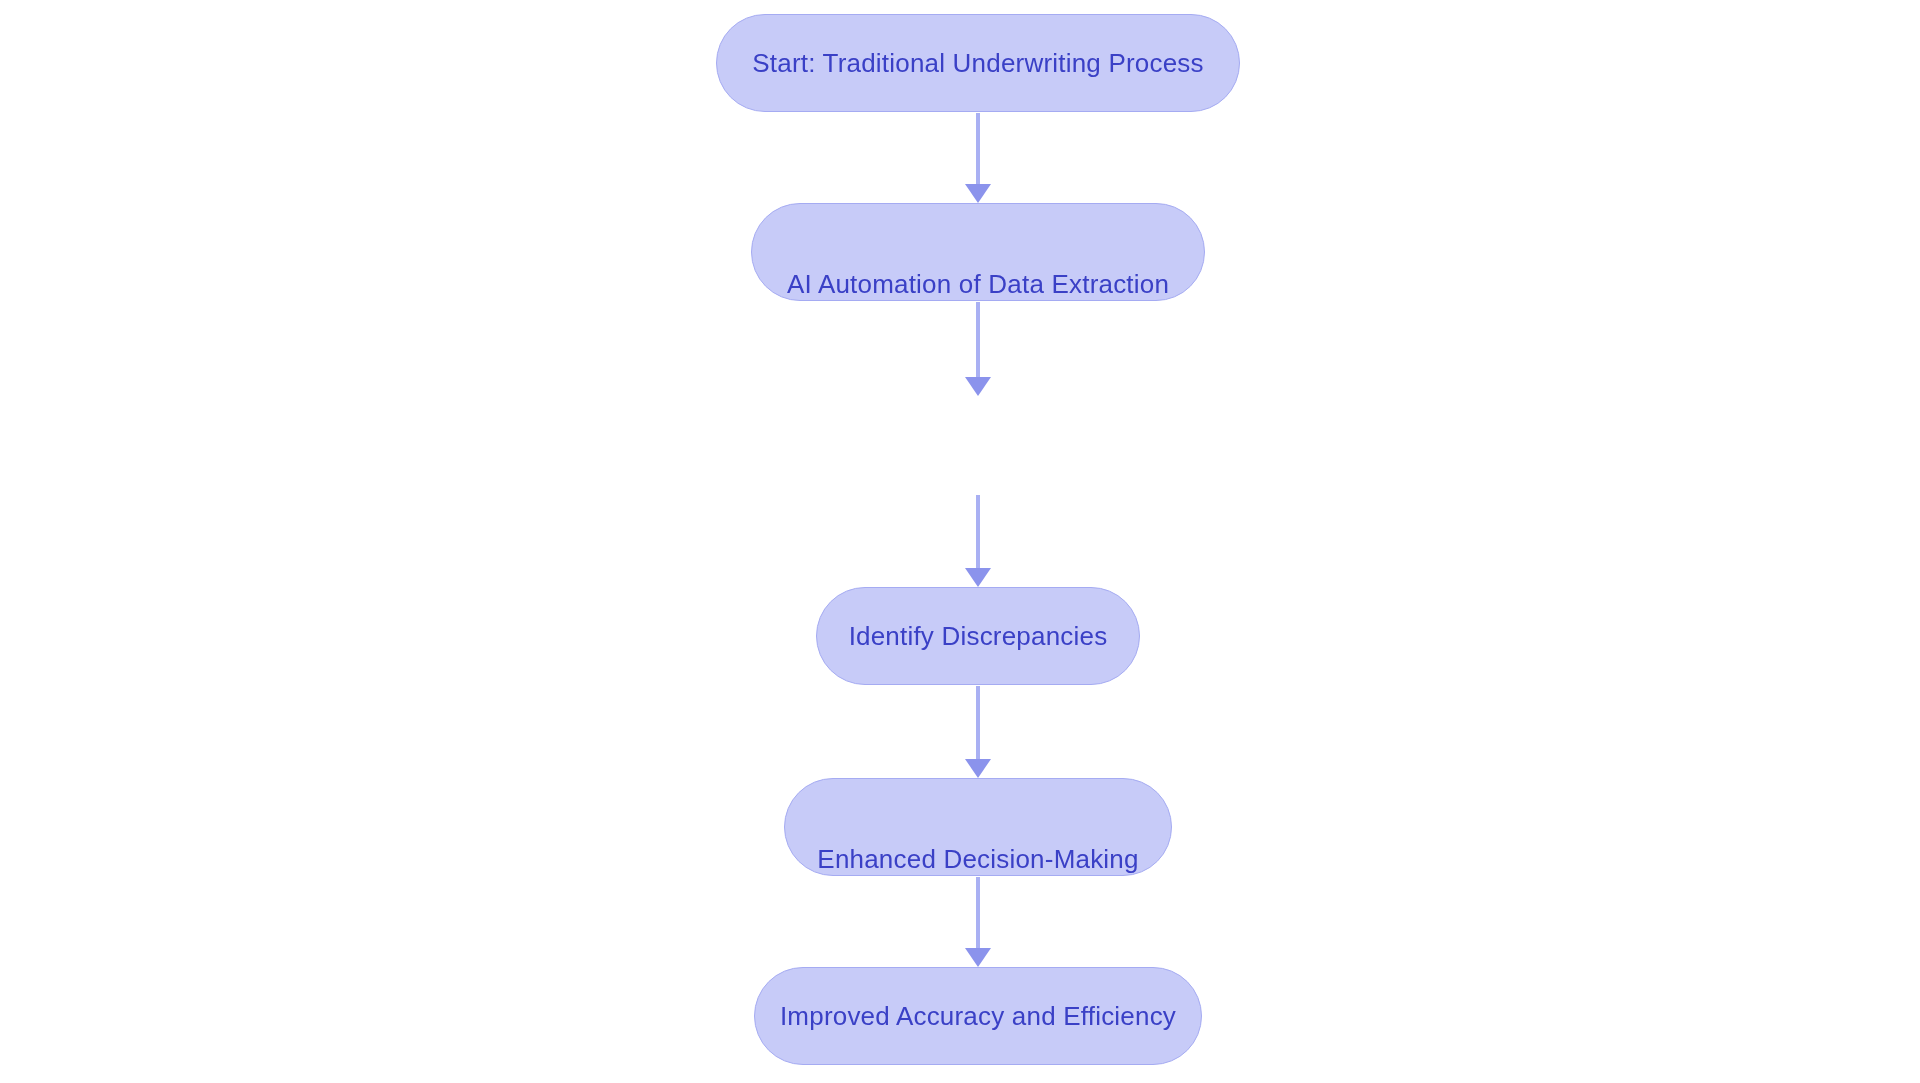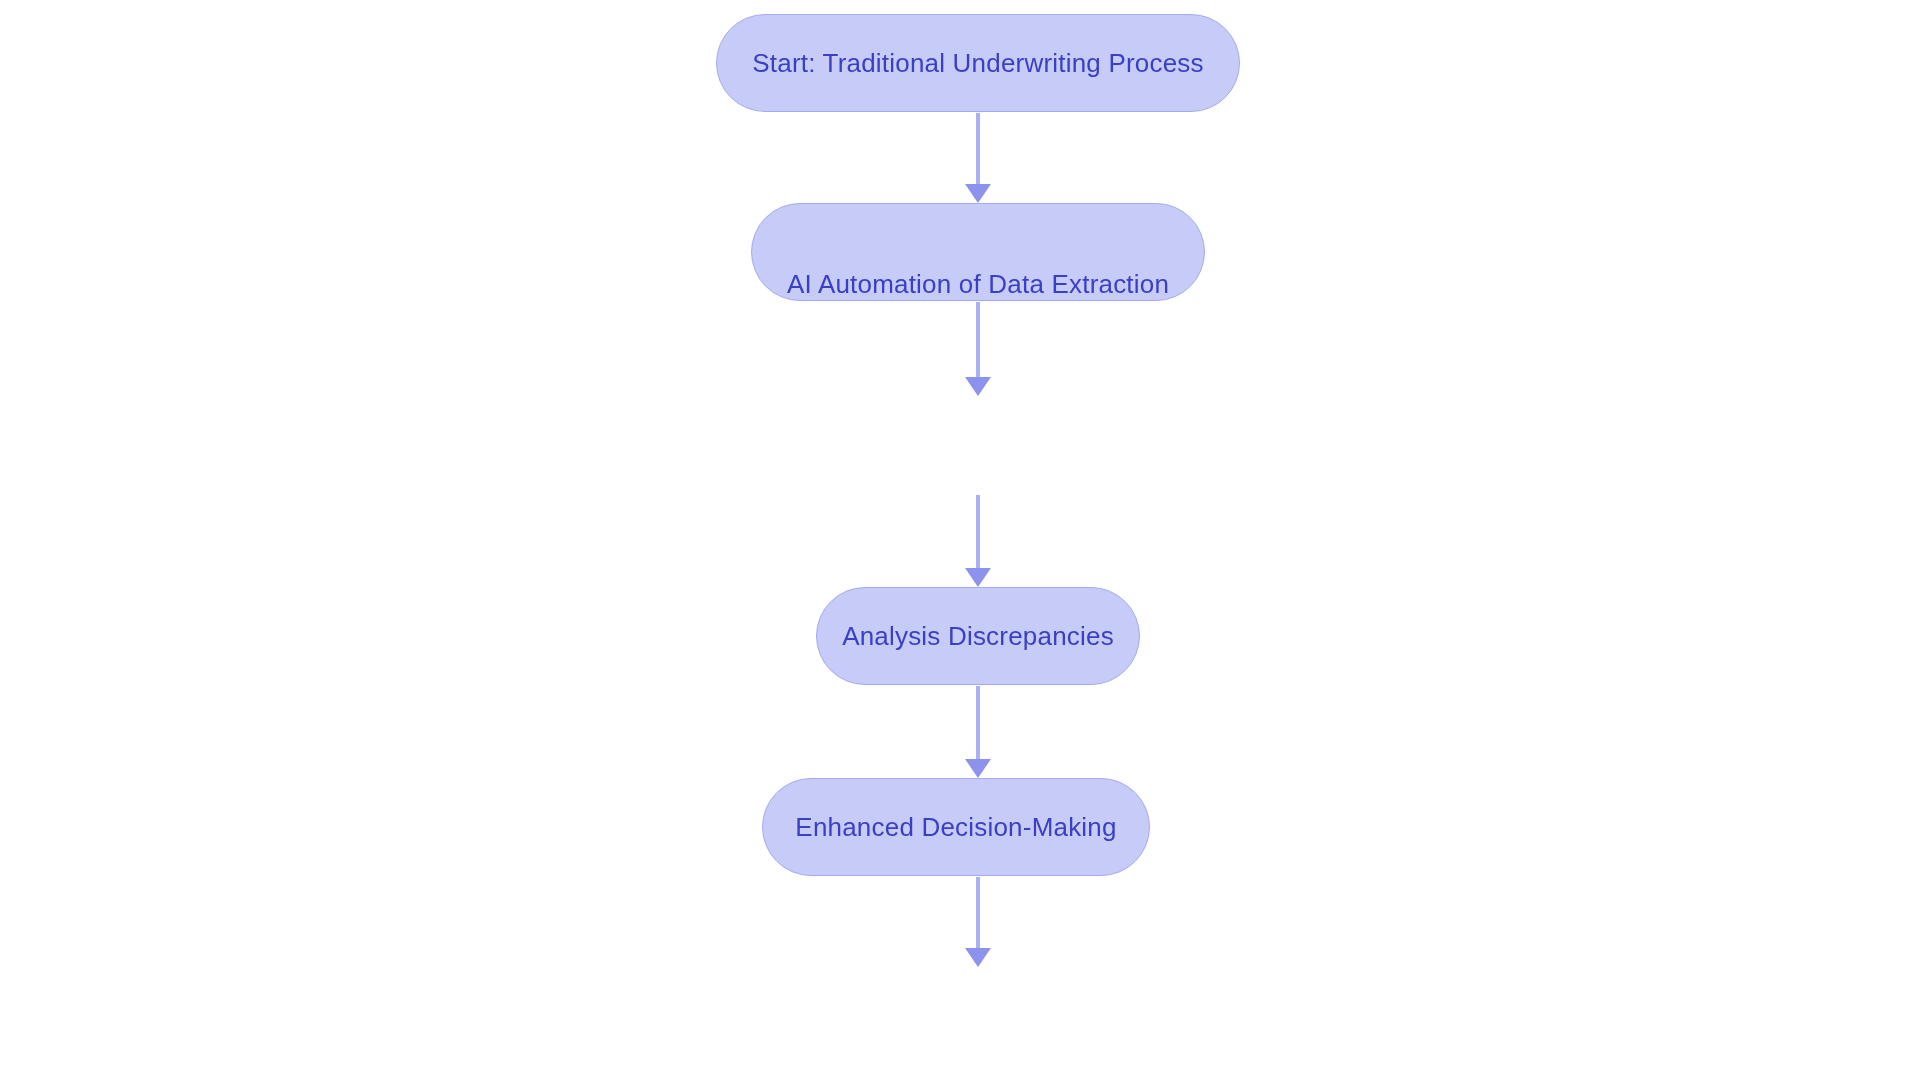--- a/index.html
+++ b/index.html
@@ -31,21 +31,21 @@
     font-size: 26px;
     font-weight: 500;
     letter-spacing: 0.2px;
     white-space: nowrap;
   }
   
   .n1 { left: 700px; top: 14px;  width: 524px; }
   .n2 { left: 735px; top: 203px; width: 454px; align-items: flex-end; }
   .n3 { left: 731px; top: 396px; width: 462px; }
   .n4 { left: 800px; top: 587px; width: 324px; }
-  .n5 { left: 746px; top: 778px; width: 388px; }
+  .n5 { left: 768px; top: 778px; width: 388px; align-items: flex-end; }
   .n6 { left: 738px; top: 967px; width: 448px; }
 
   .connector {
     position: absolute;
     width: 26px;
     left: 949px; 
   }
   .c1 { top: 113px; height: 90px; }
   .c2 { top: 302px; height: 94px; }
   .c3 { top: 495px; height: 92px; }
@@ -94,31 +94,34 @@
     <div class="head"></div>
   </div>
 
 
   <div class="connector c3">
     <div class="shaft"></div>
     <div class="head"></div>
   </div>
 
   <div class="flow-node n4">
-    <span>Analysis Discrepancies</span>
+    <span>Identify Discrepancies</span>
   </div>
 
   <div class="connector c4">
     <div class="shaft"></div>
     <div class="head"></div>
   </div>
 
   <div class="flow-node n5">
     <span>Enhanced Decision-Making</span>
   </div>
 
   <div class="connector c5">
     <div class="shaft"></div>
     <div class="head"></div>
   </div>
 
+  <div class="flow-node n6">
+    <span>Improved Accuracy and Efficiency</span>
+  </div>
 
 </div>
 
 </body></html>

